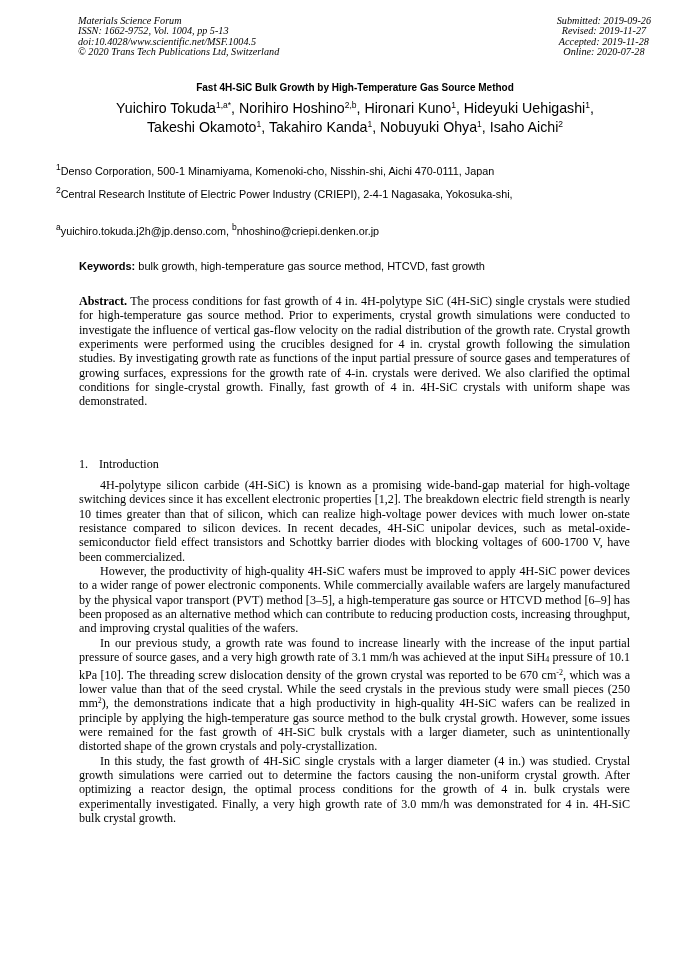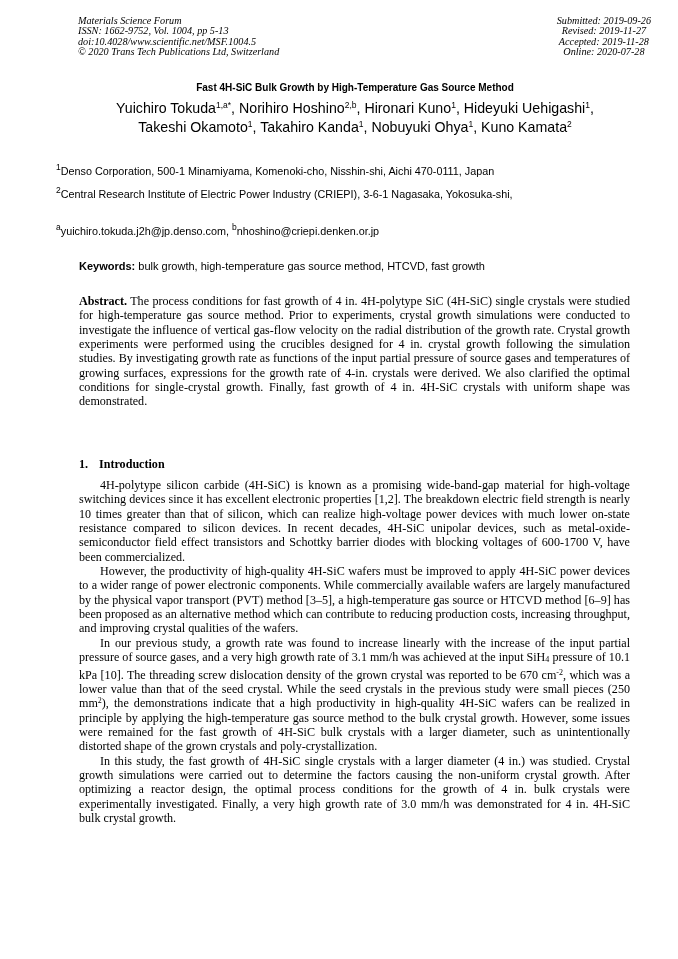--- a/index.html
+++ b/index.html
@@ -16,21 +16,21 @@
   .aff { position: absolute; left: 40px; width: 598px; text-align: left; font-family: "Liberation Sans", sans-serif; font-size: 10.8px; line-height: 13px; }
   .aff1 { top: 165px; }
   .aff2 { top: 188px; }
   .emails { top: 225px; }
 
   .keywords { position: absolute; left: 63px; top: 260px; font-family: "Liberation Sans", sans-serif; font-size: 11px; line-height: 13px; }
   .keywords b { font-weight: bold; }
 
   .body-text { position: absolute; left: 63px; width: 551px; font-family: "Liberation Serif", serif; font-size: 12.1px; line-height: 14.35px; text-align: justify; }
   .abstract { top: 294px; }
-  .section-head { position: absolute; left: 63px; top: 457px; font-family: "Liberation Serif", serif; font-weight: bold; font-size: 12.1px; }
+  .section-head { position: absolute; left: 63px; top: 457px; font-family: "Liberation Serif", serif; font-weight: normal; font-size: 12.1px; }
   .section-head .num { display: inline-block; width: 20px; }
   .intro { top: 478px; }
   .intro p { margin: 0; text-indent: 21px; }
   .abstract b { font-weight: bold; }
   sub.s { font-size: 8px; vertical-align: -0.15em; }
   sup.s { font-size: 8px; vertical-align: 0.5em; line-height: 0; }
 </style>
 </head>
 <body>
 
@@ -50,30 +50,30 @@
     <div>Online: 2020-07-28</div>
   </div>
 
   <div class="title">Fast 4H-SiC Bulk Growth by High-Temperature Gas Source Method</div>
 
   <div class="authors">
     <div>
       <span>Yuichiro Tokuda</span><sup>1,a*</sup><span>, </span><span>Norihiro Hoshino</span><sup>2,b</sup><span>, </span><span>Hironari Kuno</span><sup>1</sup><span>, </span><span>Hideyuki Uehigashi</span><sup>1</sup><span>,</span>
     </div>
     <div>
-      <span>Takeshi Okamoto</span><sup>1</sup><span>, </span><span>Takahiro Kanda</span><sup>1</sup><span>, </span><span>Nobuyuki Ohya</span><sup>1</sup><span>, </span><span>Kuno Kamata</span><sup>2</sup>
+      <span>Takeshi Okamoto</span><sup>1</sup><span>, </span><span>Takahiro Kanda</span><sup>1</sup><span>, </span><span>Nobuyuki Ohya</span><sup>1</sup><span>, </span><span>Isaho Aichi</span><sup>2</sup>
     </div>
   </div>
 
   <div class="aff aff1">
     <sup>1</sup><span>Denso Corporation, 500-1 Minamiyama, Komenoki-cho, Nisshin-shi, Aichi 470-0111, Japan</span>
   </div>
 
   <div class="aff aff2">
-    <div><sup>2</sup><span>Central Research Institute of Electric Power Industry (CRIEPI), 3-6-1 Nagasaka, Yokosuka-shi,</span></div>
+    <div><sup>2</sup><span>Central Research Institute of Electric Power Industry (CRIEPI), 2-4-1 Nagasaka, Yokosuka-shi,</span></div>
   </div>
 
   <div class="aff emails">
     <sup>a</sup><span>yuichiro.tokuda.j2h@jp.denso.com</span><span>, </span><sup>b</sup><span>nhoshino@criepi.denken.or.jp</span>
   </div>
 
   <div class="keywords">
     <b>Keywords:</b><span> bulk growth, high-temperature gas source method, HTCVD, fast growth</span>
   </div>
 

